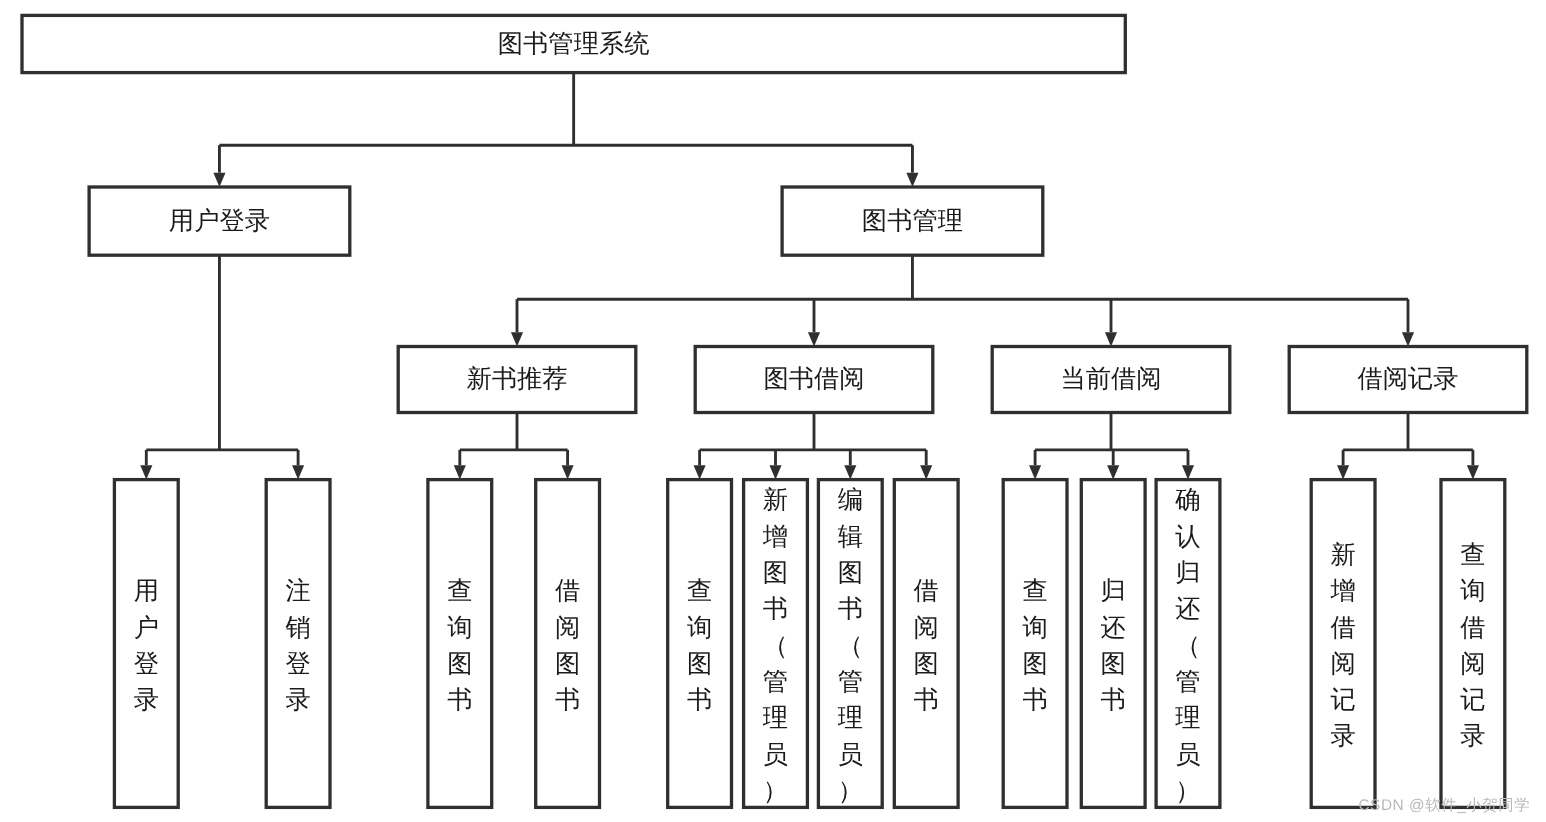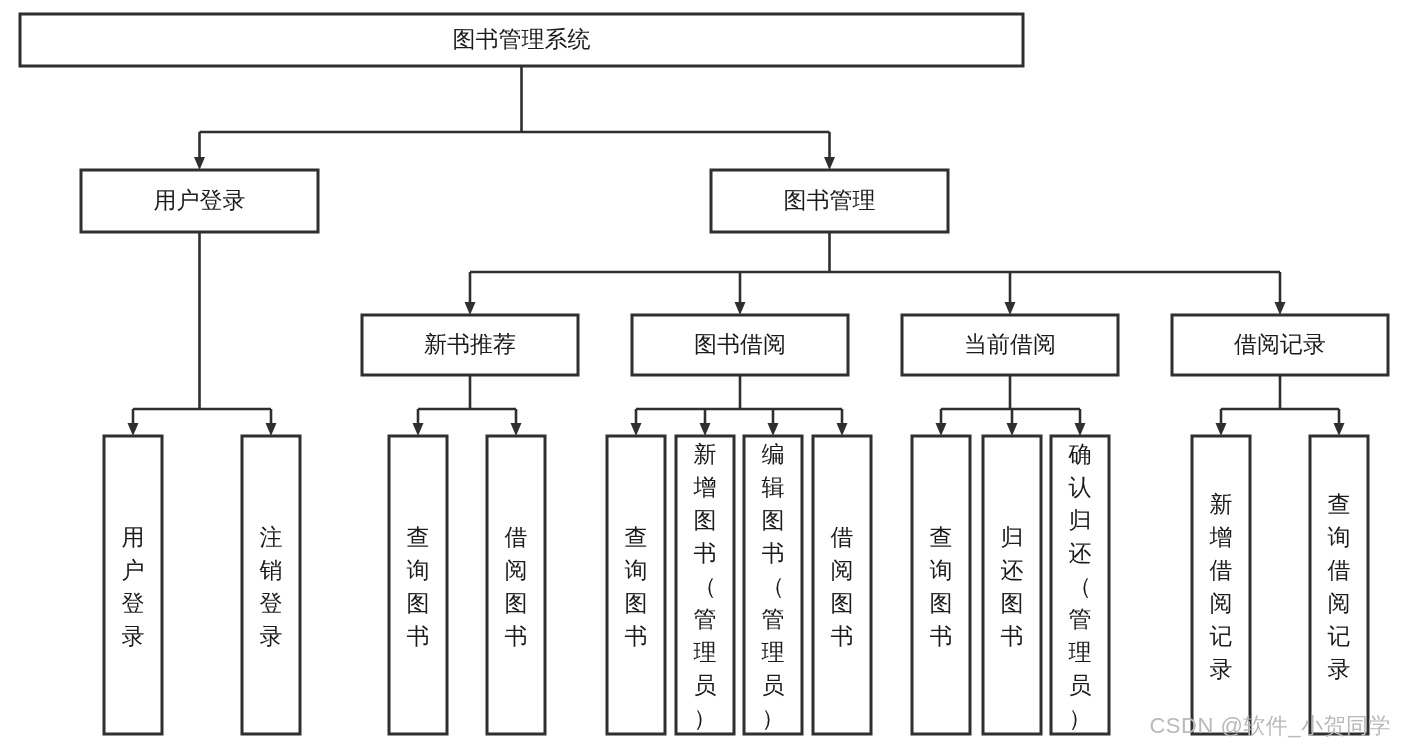--- a/index.html
+++ b/index.html
@@ -54,21 +54,21 @@
     font-family: "Liberation Sans", "DejaVu Sans", sans-serif;
     font-size: 23px;
     fill: #1b1b1b;
     text-anchor: middle;
   }
   .watermark {
     position: absolute;
     right: 14px;
     bottom: 6px;
     font-family: "Liberation Sans", "DejaVu Sans", sans-serif;
-    font-size: 22px;
+    font-size: 14px;
     color: #b9b9b9;
     white-space: nowrap;
     letter-spacing: 0.5px;
     pointer-events: none;
     margin-top: 40px;
   }
 </style>
 </head>
 <body>
 

